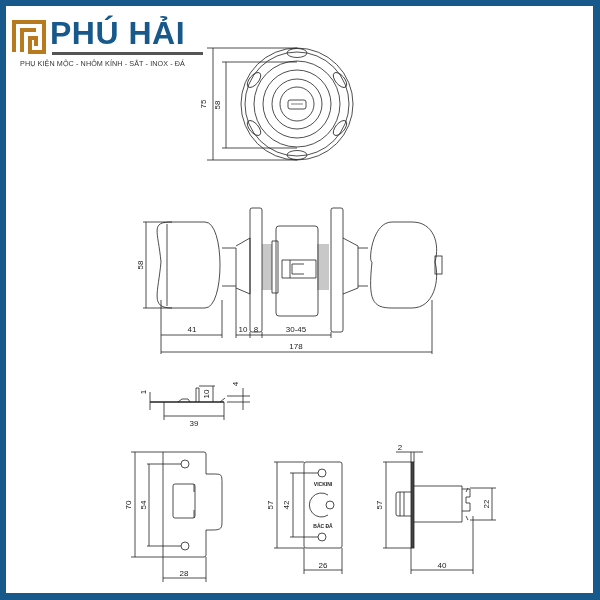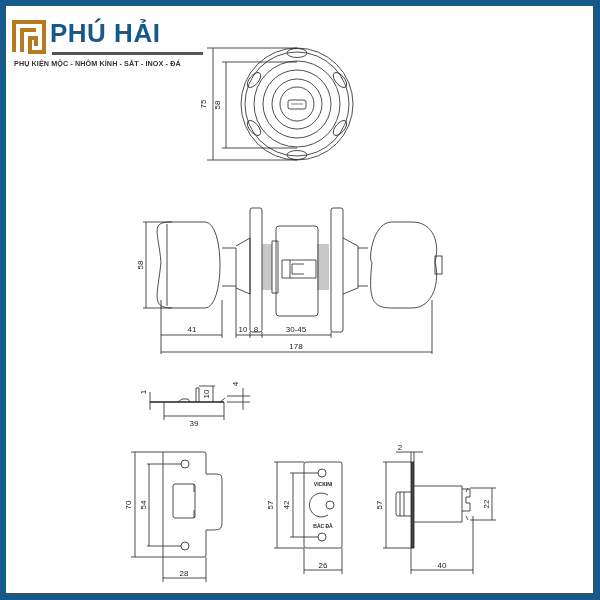--- a/index.html
+++ b/index.html
@@ -1,21 +1,21 @@
 <!DOCTYPE html>
 <html><head>
 <meta charset="utf-8">
 <style>
   html, body { margin:0; padding:0; }
   body { width:600px; height:600px; overflow:hidden; background:#ffffff; font-family:"Liberation Sans", sans-serif; }
   .frame { position:absolute; left:0; top:0; width:600px; height:600px; box-sizing:border-box; border-style:solid; border-color:#17598a; border-width:6px 7px 7px 6px; background:#fff; }
   .logo { position:absolute; left:8px; top:14px; width:200px; height:60px; }
-  .brand-name { position:absolute; left:42px; top:3px; font-size:26px; font-weight:bold; color:#17598a; letter-spacing:0.5px; line-height:32px; white-space:nowrap; }
+  .brand-name { position:absolute; left:42px; top:3px; font-size:32px; font-weight:bold; color:#17598a; letter-spacing:0.5px; line-height:32px; white-space:nowrap; }
   .brand-bar { position:absolute; left:44px; top:38px; width:151px; height:3px; background:#555; }
-  .brand-tag { position:absolute; left:6px; top:45px; font-size:7.2px; font-weight:bold; color:#333; white-space:nowrap; letter-spacing:0.1px; }
+  .brand-tag { position:absolute; left:12px; top:45px; font-size:7.2px; font-weight:normal; color:#333; white-space:nowrap; letter-spacing:0.1px; }
   .logo-mark { position:absolute; left:4px; top:6px; }
   svg.drawing { position:absolute; left:0; top:0; }
   svg.drawing text { font-family:"Liberation Sans", sans-serif; font-size:8px; fill:#222; }
 </style>
 </head>
 <body>
 
 <div class="frame"></div>
 
 <div class="logo">

